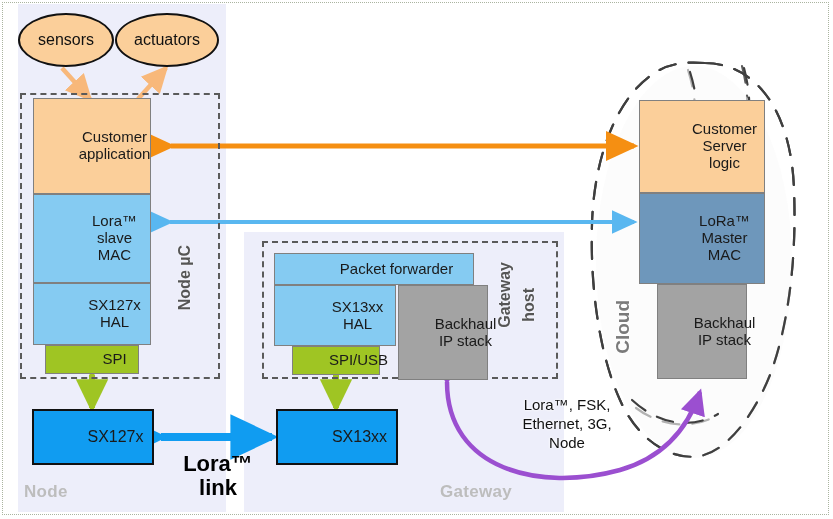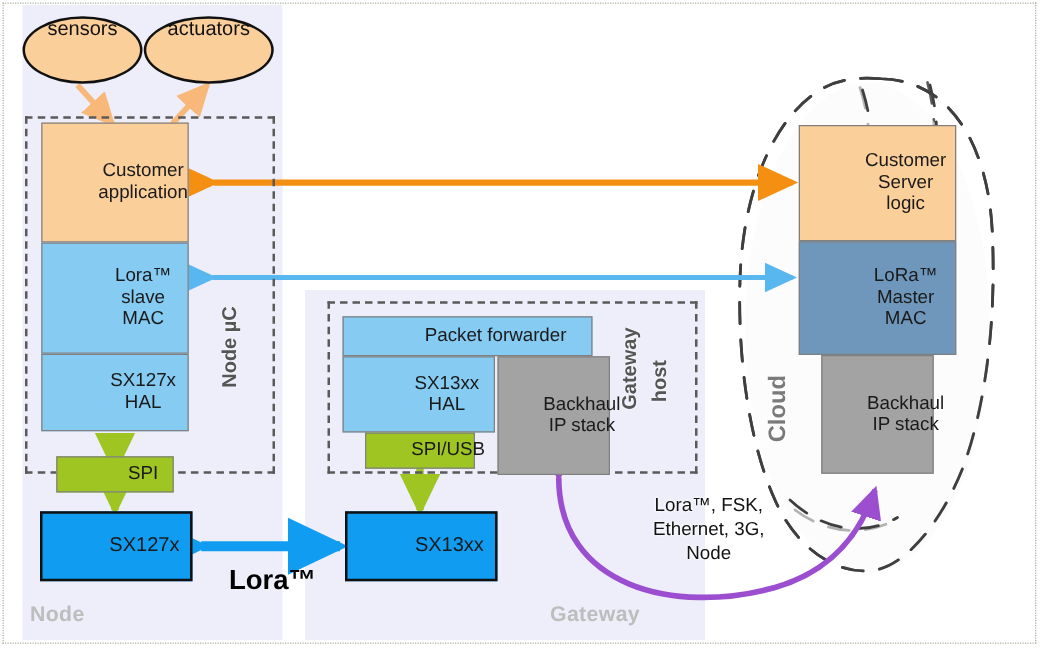--- a/index.html
+++ b/index.html
@@ -83,21 +83,21 @@
     border: 2px solid #111111;
     font-size: 16px;
   }
   .ellipse {
     position: absolute;
     background: #fbcf9a;
     border: 2px solid #111111;
     border-radius: 50%;
     box-sizing: border-box;
     display: flex;
-    align-items: flex-start;
+    align-items: center;
     justify-content: center;
     font-size: 16px;
     color: #111111;
   }
   .lora-link {
     position: absolute;
     color: #000000;
     font-weight: bold;
     font-size: 22px;
     text-align: center;
@@ -213,37 +213,38 @@
 application</span>
   </div>
   <div class="box stack-box lblue" style="left:33px; top:194px; width:118px; height:89px;">
     <span class="nowrap">Lora™
 slave MAC</span>
   </div>
   <div class="box stack-box lblue" style="left:33px; top:283px; width:118px; height:62px;">
     <span class="nowrap">SX127x
 HAL</span>
   </div>
-  <div class="box stack-box green" style="left:45px; top:365px; width:94px; height:29px;align-items:center;">
+  <div class="box stack-box green" style="left:45px; top:345px; width:94px; height:29px;align-items:center;">
     <span>SPI</span>
   </div>
 
   <div class="box radio" style="left:32px; top:409px; width:122px; height:56px;">
     <span>SX127x</span>
   </div>
 
   <div class="ellipse" style="left:18px; top:13px; width:96px; height:54px;">
     <span>sensors</span>
   </div>
   <div class="ellipse" style="left:115px; top:13px; width:104px; height:54px;">
     <span>actuators</span>
   </div>
 
   <div class="lora-link" style="left:168px; top:452px; width:100px;">
     <div>Lora™</div>
+    <div>link</div>
   </div>
 
   <div class="dashed-group" style="left:262px; top:241px; width:296px; height:138px;"></div>
   <div class="rot-label" style="left:496px; top:262px;">Gateway</div>
   <div class="rot-label" style="left:520px; top:288px;">host</div>
 
   <div class="box stack-box lblue" style="left:274px; top:253px; width:200px; height:32px;">
     <span>Packet forwarder</span>
   </div>
   <div class="box stack-box lblue" style="left:274px; top:285px; width:122px; height:61px;">

